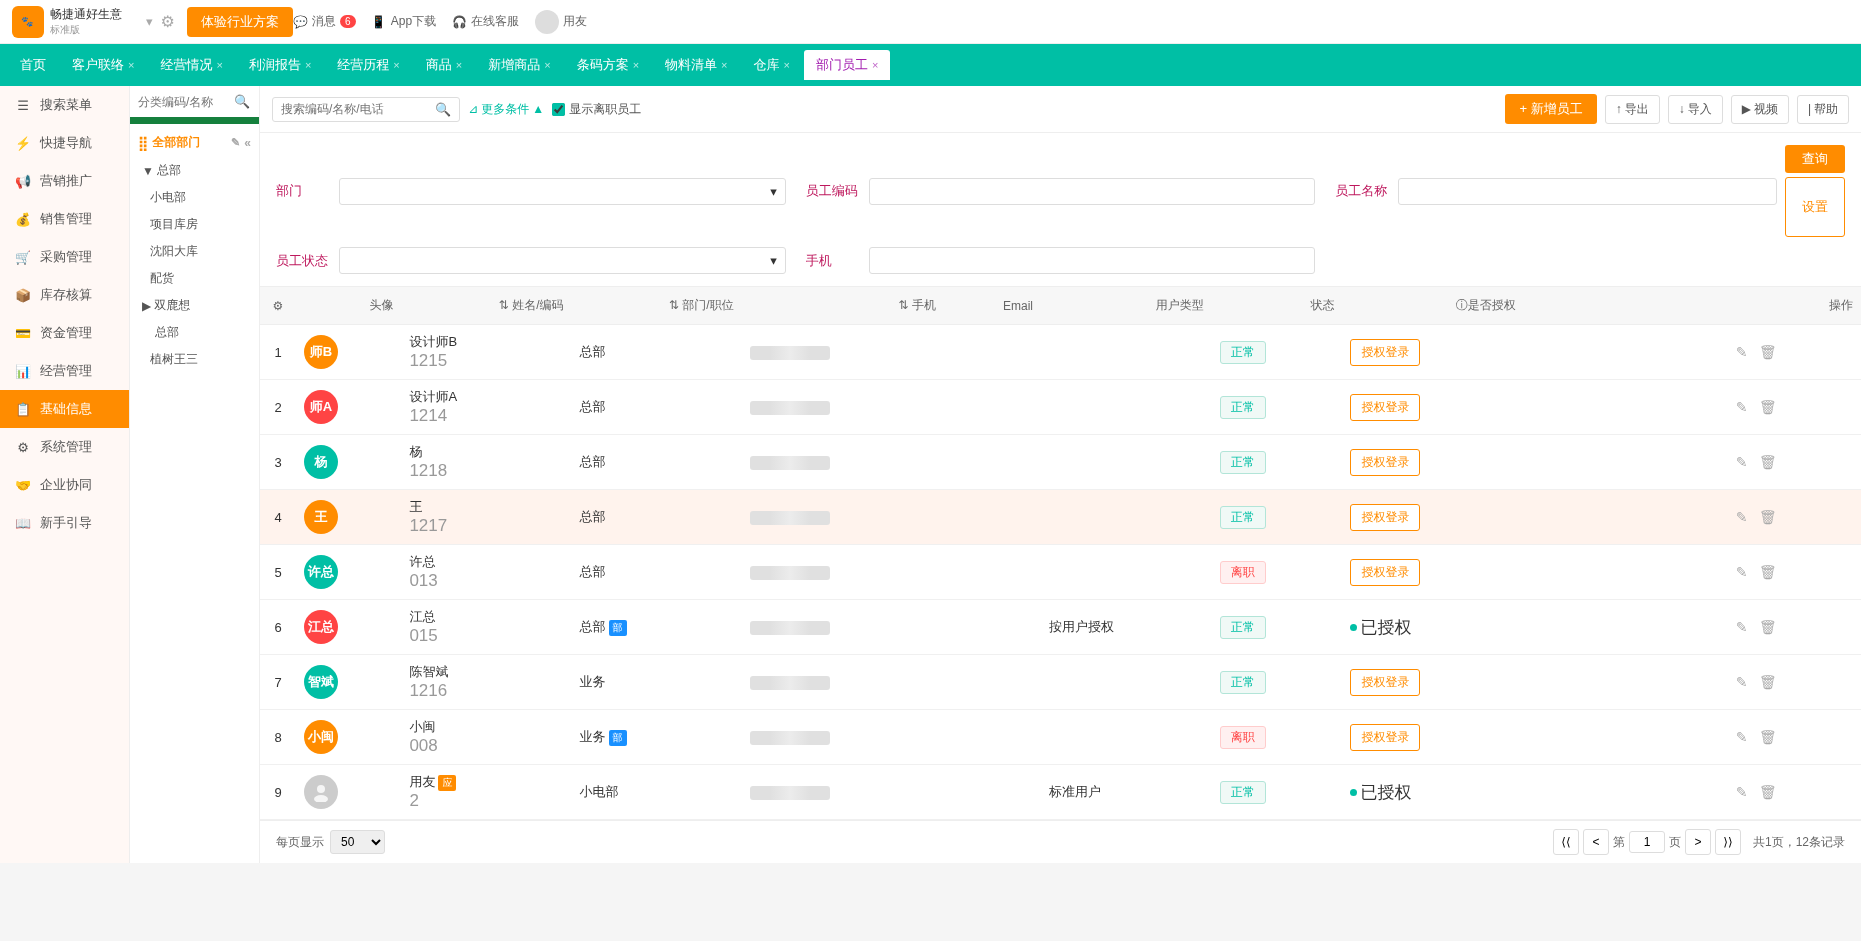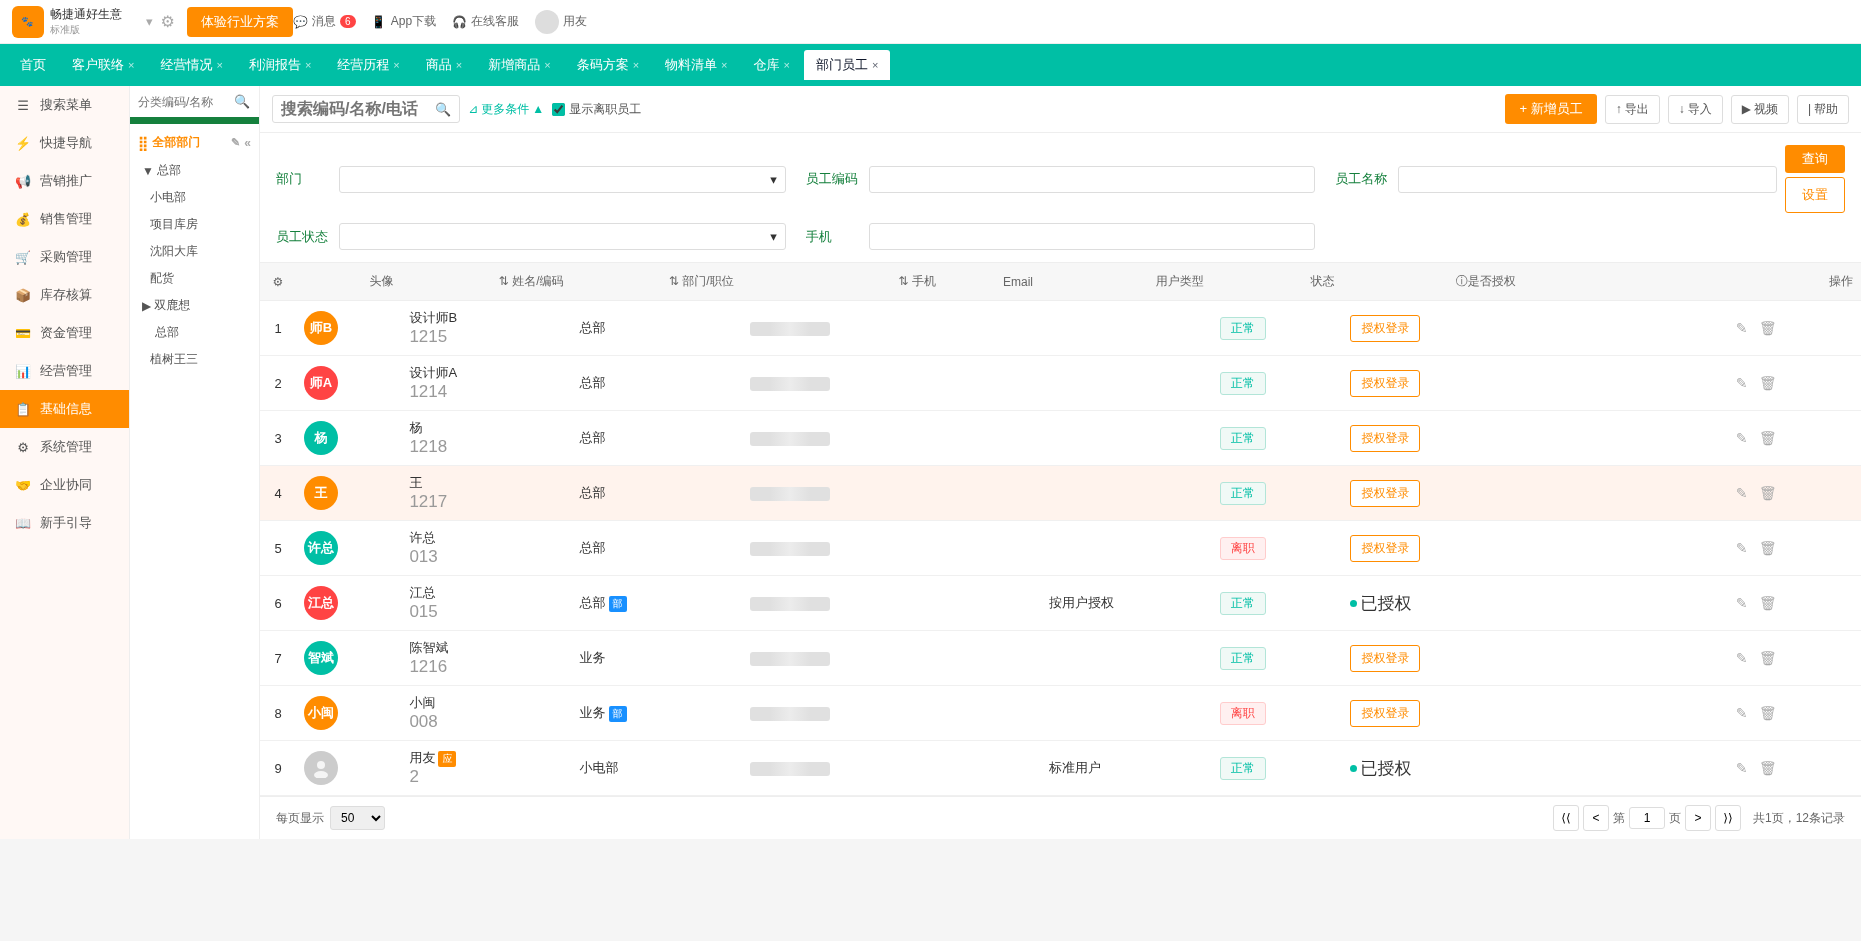--- a/index.html
+++ b/index.html
@@ -51,21 +51,21 @@
     }
     .nav-tab {
       padding: 6px 12px;
       color: #fff;
       cursor: pointer;
       border-radius: 3px 3px 0 0;
       font-size: 13px;
       white-space: nowrap;
       display: flex; align-items: center; gap: 4px;
     }
-    .nav-tab.active { background: #fff; color: #0f172a; }
+    .nav-tab.active { background: #fff; color: #a21caf; }
     .nav-tab .close-x { color: inherit; opacity: 0.7; font-size: 11px; }
 
     
     .left-sidebar {
       width: 130px;
       background: #fff;
       border-right: 1px solid #eee;
       overflow-y: auto;
       flex-shrink: 0;
     }
@@ -101,21 +101,21 @@
       background: #fff;
       padding: 8px 12px;
       display: flex; align-items: center; gap: 8px;
       border-bottom: 1px solid #eee;
     }
     .search-input-wrap {
       display: flex; align-items: center; gap: 4px;
       border: 1px solid #ddd; border-radius: 3px; padding: 4px 8px;
       background: #fff;
     }
-    .search-input-wrap input { border: none; outline: none; font-size: 16px; width: 150px; font-weight: bold; }
+    .search-input-wrap input { border: none; outline: none; font-size: 12px; width: 150px; }
     .filter-btn {
       display: flex; align-items: center; gap: 3px;
       color: #00bfa5; font-size: 12px; cursor: pointer; border: none; background: none;
     }
     .checkbox-label {
       display: flex; align-items: center; gap: 4px; font-size: 12px; color: #555; cursor: pointer;
     }
     .checkbox-label input { accent-color: #00bfa5; }
     .toolbar-right { margin-left: auto; display: flex; align-items: center; gap: 8px; }
     .btn-primary {
@@ -131,40 +131,40 @@
     
     .filter-panel {
       background: #fff;
       padding: 12px 16px;
       border-bottom: 1px solid #eee;
       display: grid;
       grid-template-columns: 1fr 1fr 1fr;
       gap: 10px 20px;
     }
     .filter-row { display: flex; align-items: center; gap: 8px; }
-    .filter-label { font-size: 13px; color: #15803d; white-space: nowrap; min-width: 55px; }
+    .filter-label { font-size: 13px; color: #be185d; white-space: nowrap; min-width: 55px; }
     .filter-select {
       flex: 1; border: 1px solid #ddd; border-radius: 3px; padding: 5px 8px;
       font-size: 13px; background: #fff; cursor: pointer;
       display: flex; align-items: center; justify-content: space-between;
     }
     .filter-input {
       flex: 1; border: 1px solid #ddd; border-radius: 3px; padding: 5px 8px;
       font-size: 13px; background: #fff; outline: none;
     }
     .filter-actions {
       display: flex; flex-direction: column; gap: 4px; justify-content: center;
     }
     .btn-search {
       background: #ff8c00; color: #fff; border: none; border-radius: 3px;
       padding: 5px 16px; font-size: 13px; cursor: pointer;
     }
     .btn-set {
       background: #fff; color: #ff8c00; border: 1px solid #ff8c00; border-radius: 3px;
-      padding: 8px 16px; font-size: 13px; cursor: pointer;
+      padding: 20px 16px; font-size: 13px; cursor: pointer;
     }
 
     
     .table-wrap { padding: 0; background: #fff; }
     table { width: 100%; border-collapse: collapse; }
     thead tr { background: #f7f7f7; }
     thead th {
       padding: 10px 8px; font-size: 12px; color: #666; font-weight: normal;
       border-bottom: 1px solid #eee; text-align: right; white-space: nowrap;
     }

